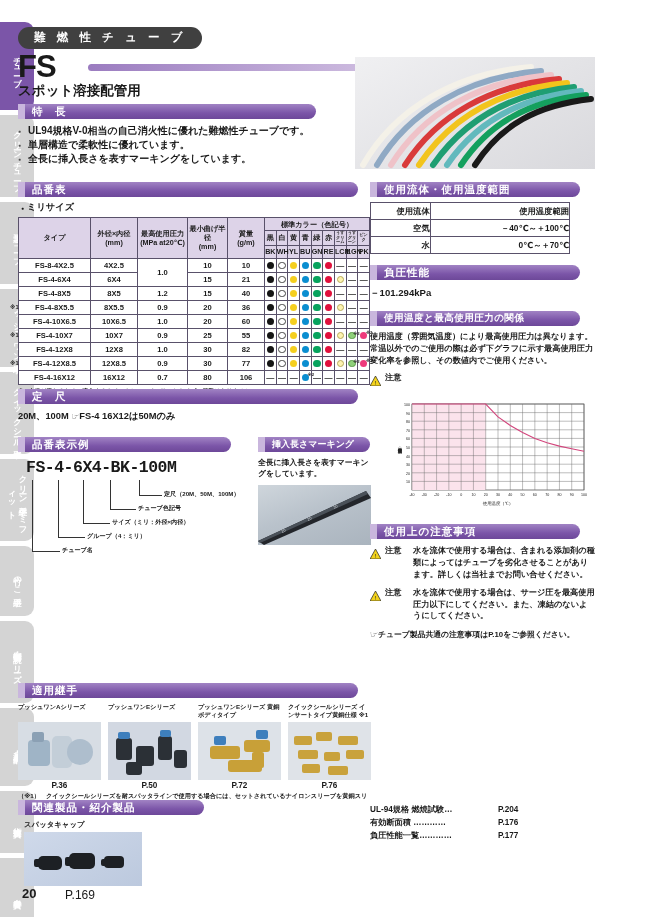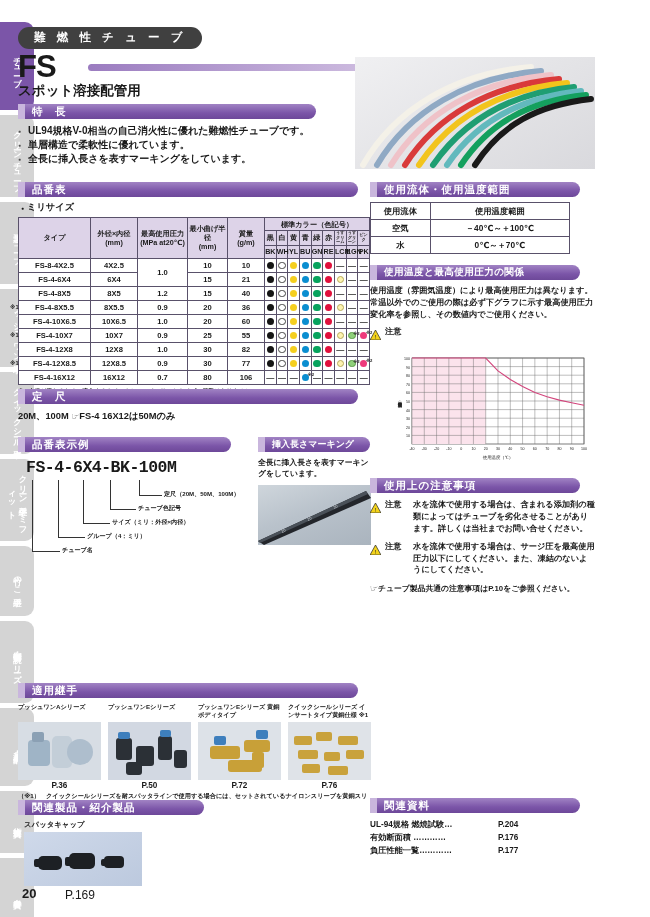--- a/index.html
+++ b/index.html
@@ -179,21 +179,21 @@
     position: relative; overflow: hidden;
   }
 
   
   #rcol { position: absolute; left: 370px; top: 182px; width: 225px; }
   .rsec { margin-bottom: 11px; }
   table.fluid {
     border-collapse: collapse; width: 200px; font-size: 8.3px; margin-top: 5px;
   }
   table.fluid th, table.fluid td {
-    border: 0.7px solid #59516a; text-align: center; font-weight: bold;
+    border: 0.7px solid #59516a; text-align: right; font-weight: bold;
     height: 17px; padding: 0;
   }
   table.fluid th { background: #ffffff; }
   #vacuum-val { font-size: 9.6px; font-weight: bold; margin-top: 7px; }
   .rtext { font-size: 8.2px; font-weight: bold; line-height: 11.8px; margin-top: 5px; }
 
   .caution { display: flex; gap: 4px; margin-top: 6px; }
   .caution .warn-ico { flex: 0 0 11px; }
   .caution .cap { font-size: 8.2px; font-weight: bold; flex: 0 0 24px; }
   .caution .msg { font-size: 8.2px; font-weight: bold; line-height: 11.8px; }
@@ -568,20 +568,28 @@
             <td>－40℃～＋100℃</td>
           </tr>
           <tr>
             <td>水</td>
             <td>0℃～＋70℃</td>
           </tr>
         </tbody>
     </table>
   </div>
 
+  <div class="rsec">
+    <div class="sec-head">
+      <div class="bar" style="width:210px"></div>
+        <div class="tick"></div>
+      <div class="txt">負圧性能</div>
+    </div>
+    <div id="vacuum-val">－101.294kPa</div>
+  </div>
 
   <div class="rsec">
     <div class="sec-head">
       <div class="bar" style="width:210px"></div>
         <div class="tick"></div>
       <div class="txt" style="font-size:9.6px;letter-spacing:0.4px">使用温度と最高使用圧力の関係</div>
     </div>
     <div class="rtext">使用温度（雰囲気温度）により最高使用圧力は異なります。常温以外でのご使用の際は必ず下グラフに示す最高使用圧力変化率を参照し、その数値内でご使用ください。</div>
     <div class="caution">
       <div class="warn-ico">
@@ -775,25 +783,20 @@
           <rect x="41" y="25" width="8" height="9" rx="2"></rect>
         <rect x="80" y="24" width="20" height="12" rx="4"></rect>
           <rect x="77" y="27" width="7" height="7" rx="2"></rect>
       </g>
     </svg>
   </div>
   <div id="rel-page">P.169</div>
 </div>
 
 <div id="docs">
-  <div class="sec-head">
-    <div class="bar" style="width:210px"></div>
-      <div class="tick"></div>
-    <div class="txt">関連資料</div>
-  </div>
   <div id="docs-list" style="margin-top:5px">
       <div class="doc-row">
         <span class="dname">UL-94規格 燃焼試験…</span>
         <span class="dpage">P.204</span>
       </div>
       <div class="doc-row">
         <span class="dname">有効断面積 …………</span>
         <span class="dpage">P.176</span>
       </div>
       <div class="doc-row">

